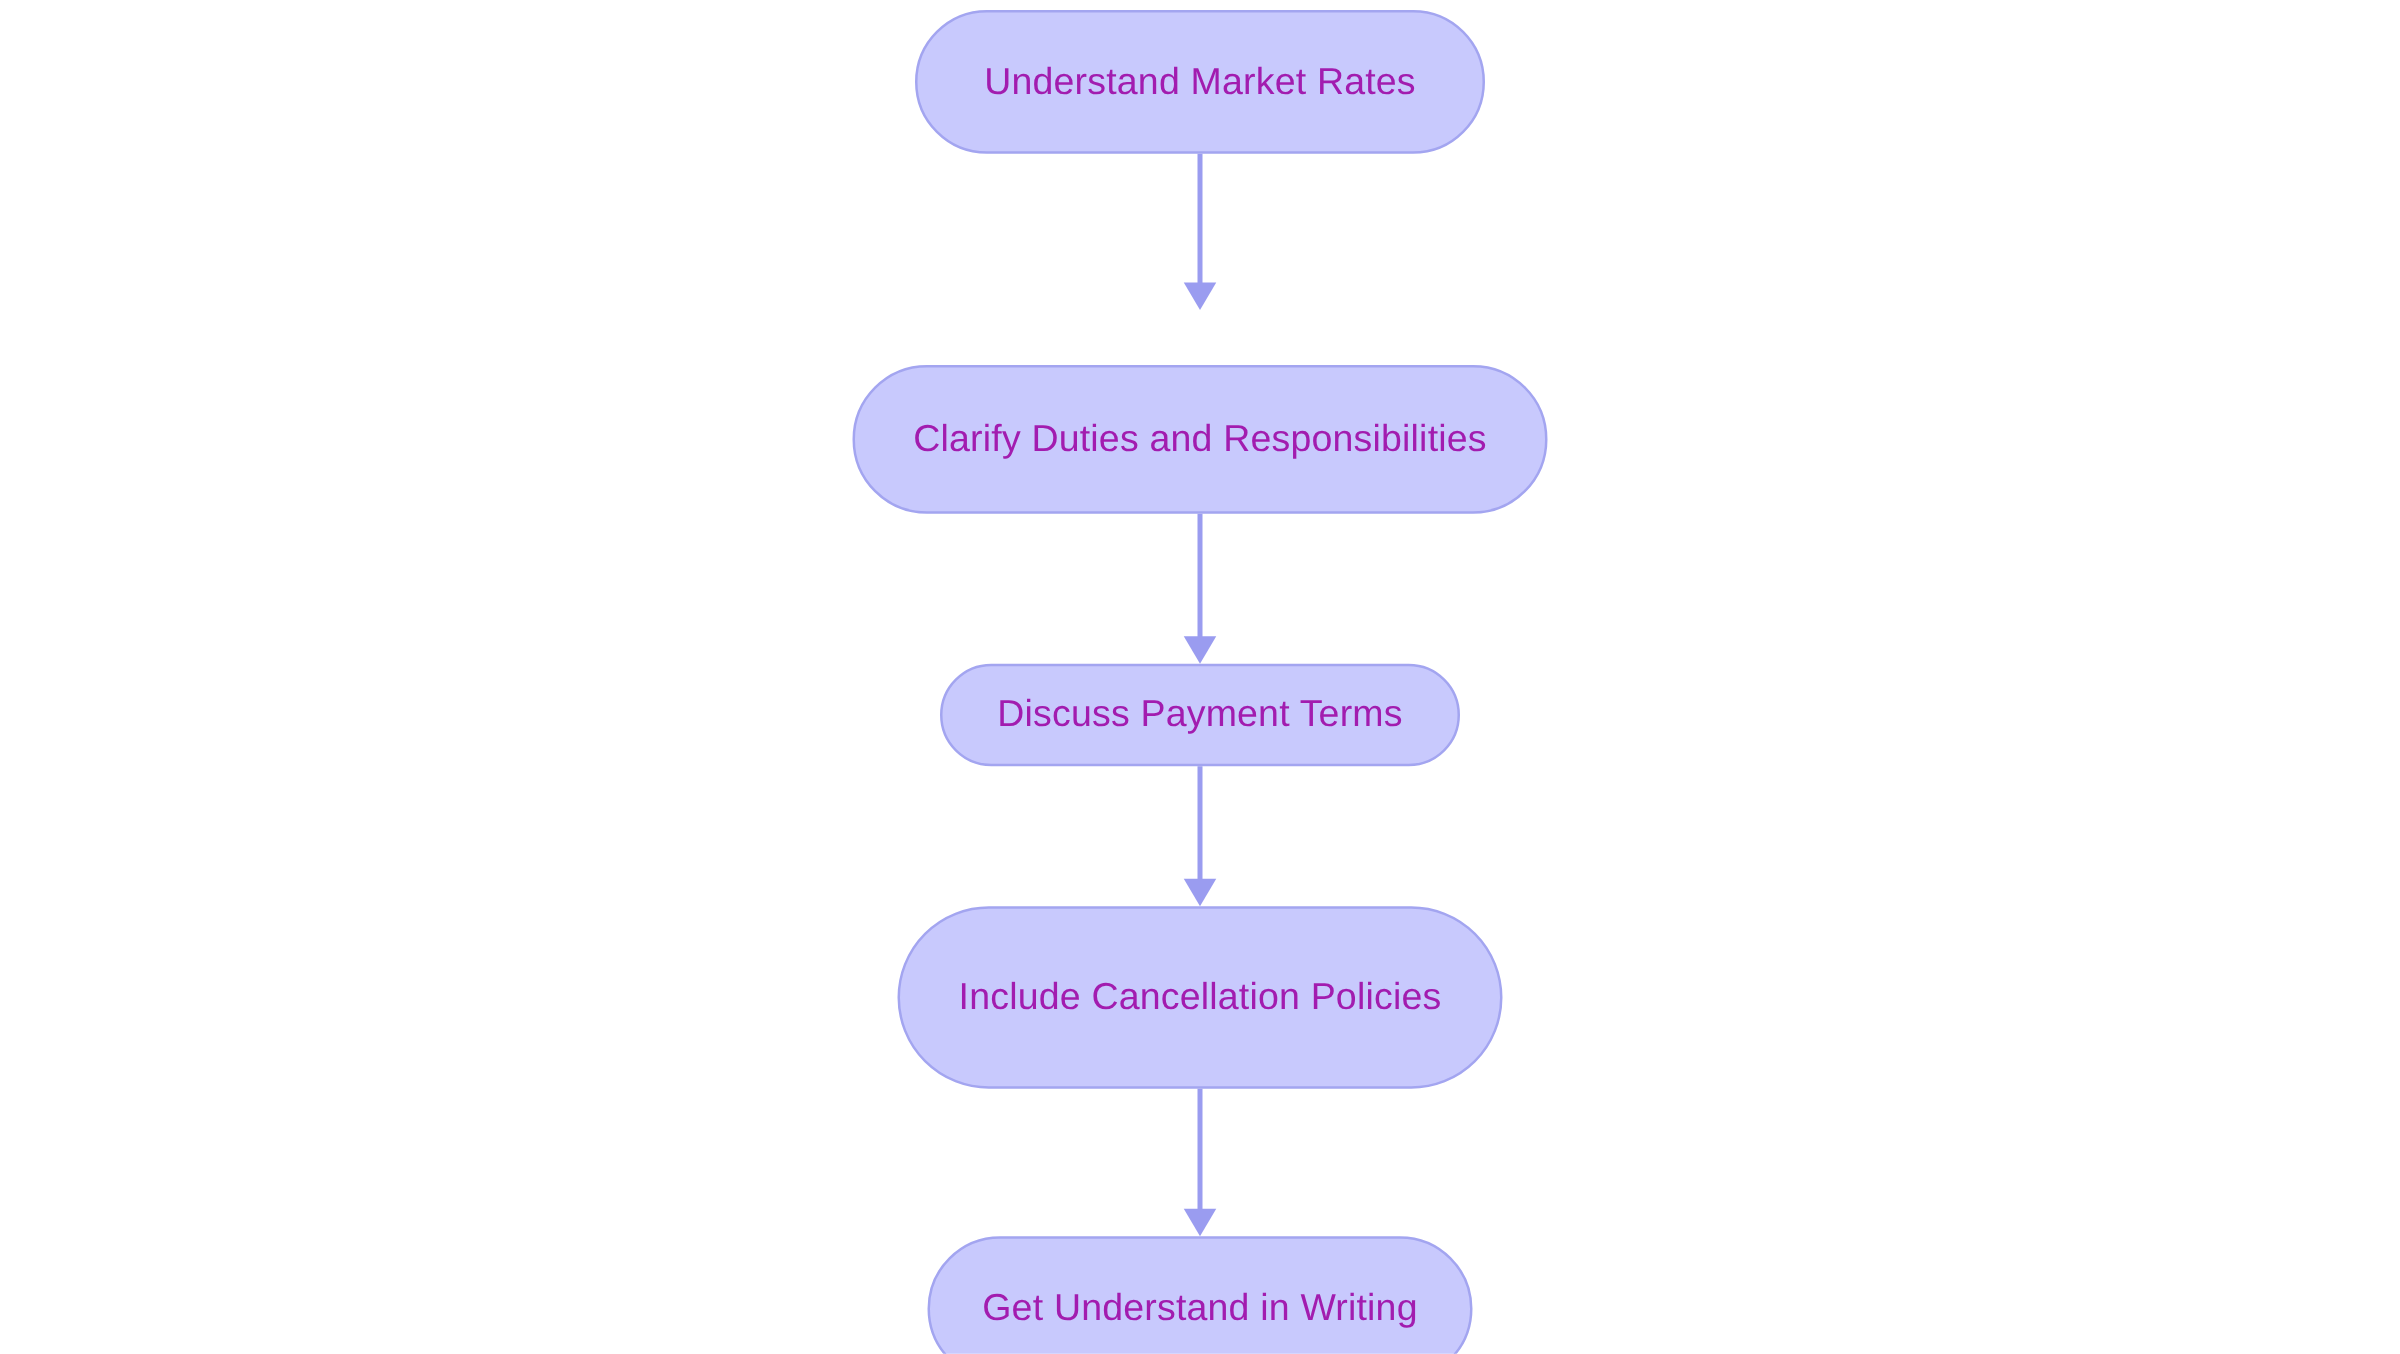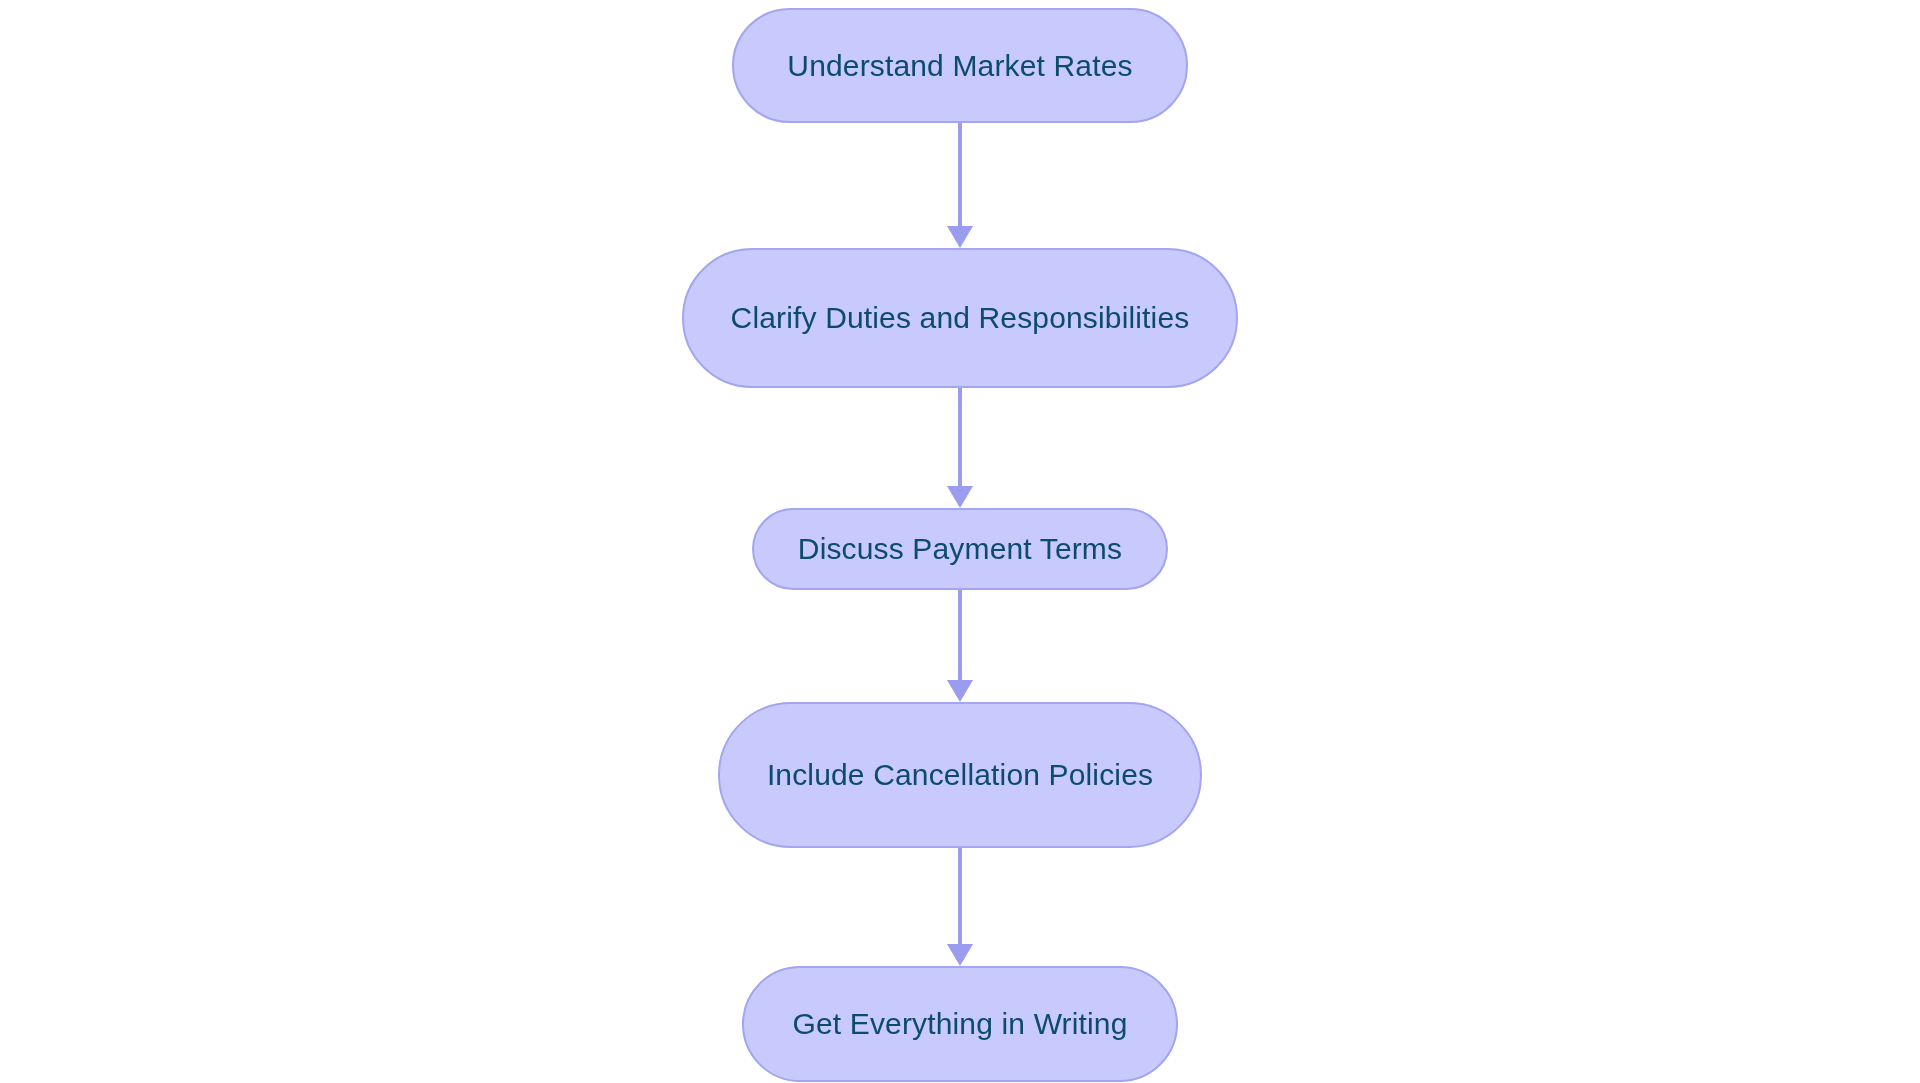--- a/index.html
+++ b/index.html
@@ -46,28 +46,28 @@
     color: #3333cc;
     white-space: nowrap;
     flex: none;
   }
 
   .node-label {
     font-size: 30px;
     font-weight: 400;
     line-height: 1;
     letter-spacing: 0.15px;
-    color: #0c4a6e;
+    color: #a21caf;
     padding: 0 34px;
     text-align: center;
   }
 
   
   .node-1 { width: 456px; height: 115px; }
-  .node-2 { width: 556px; height: 140px; }
+  .node-2 { width: 556px; height: 119px; margin-top: 44px; }
   .node-3 { width: 416px; height: 82px; }
   .node-4 { width: 484px; height: 146px; }
   .node-5 { width: 436px; height: 116px; }
 
   
   .connector {
     position: relative;
     flex: none;
     width: 40px;
     display: flex;
@@ -134,17 +134,17 @@
     <div class="node node-4">
       <span class="node-label">Include Cancellation Policies</span>
     </div>
 
     <div class="connector conn-4">
       <div class="connector-line"></div>
       <div class="connector-head"></div>
     </div>
 
     <div class="node node-5">
-      <span class="node-label">Get Everything in Writing</span>
+      <span class="node-label">Get Understand in Writing</span>
     </div>
 
   </div>
 </div>
 
 </body></html>

